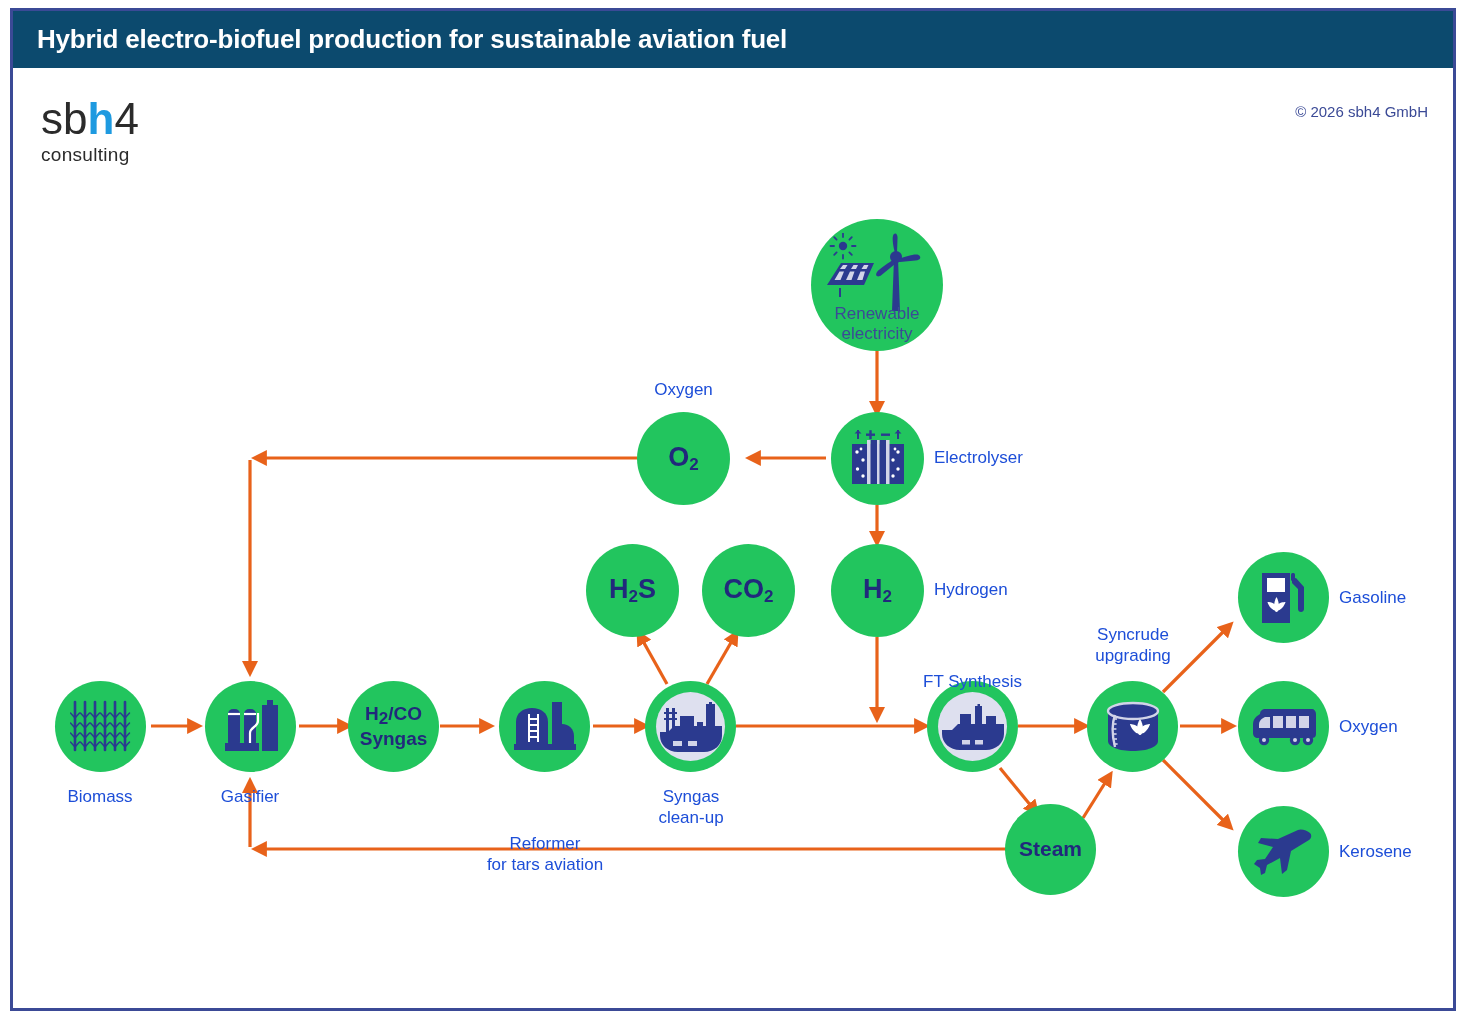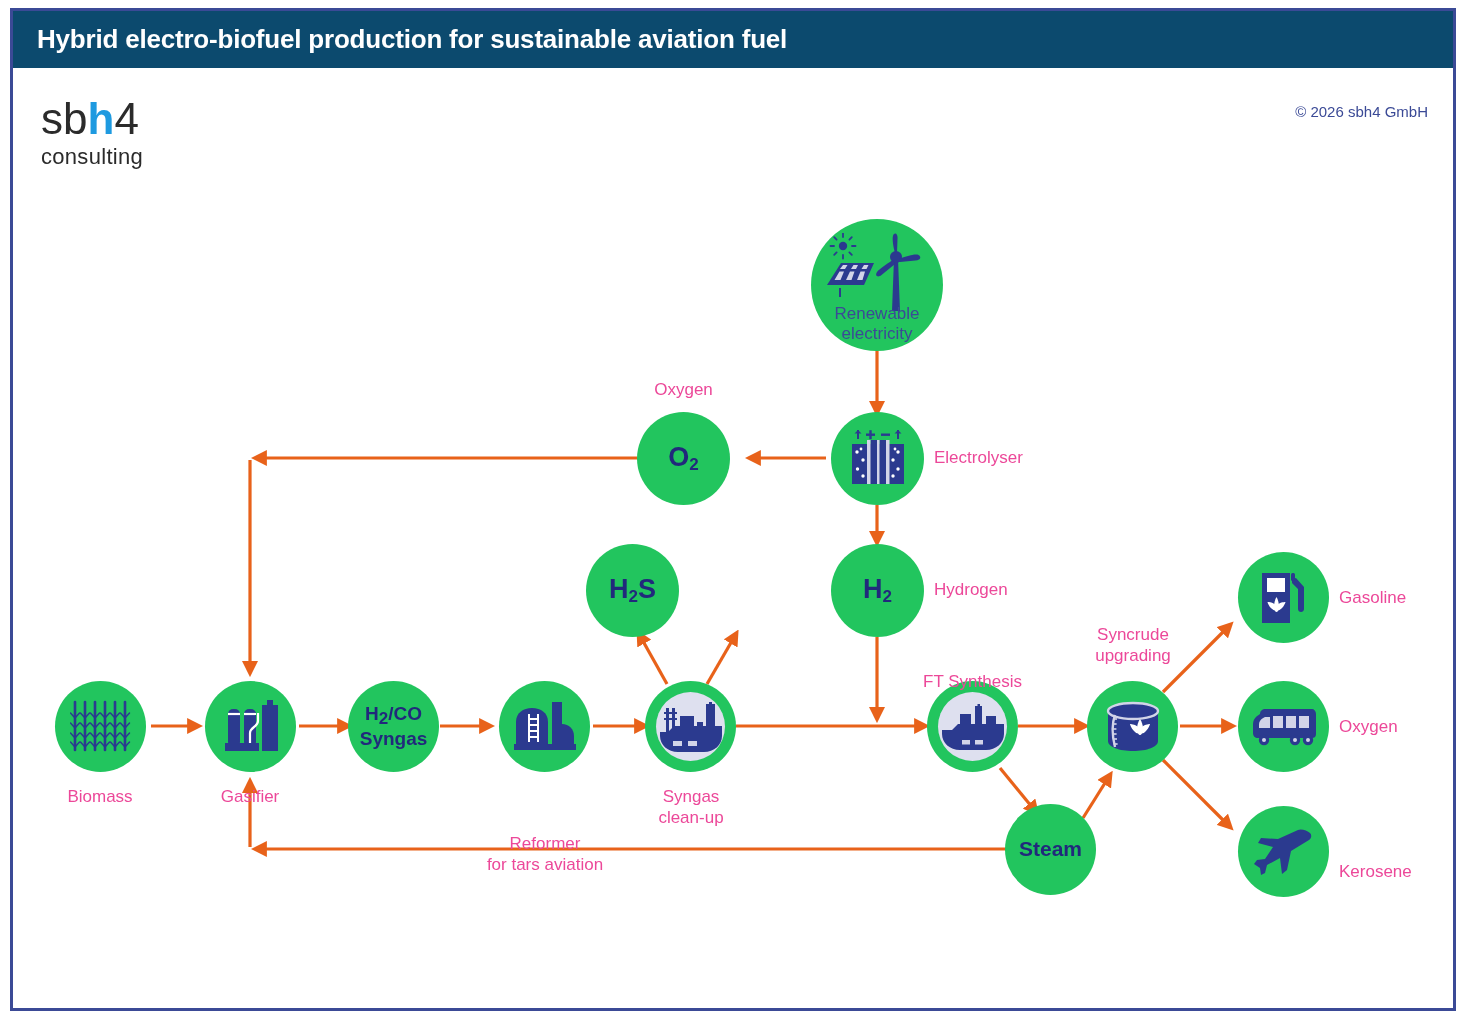--- a/index.html
+++ b/index.html
@@ -10,36 +10,36 @@
   #frame{position:absolute;left:10px;top:8px;width:1446px;height:1003px;border:3px solid #3b4a96;box-sizing:border-box;}
 
   
   #titlebar{position:absolute;left:13px;top:11px;width:1440px;height:57px;background:#0c4a6e;display:flex;align-items:center;}
   #titlebar .t{color:#ffffff;font-size:26px;font-weight:bold;letter-spacing:-0.2px;padding-left:24px;}
 
   
   #logo{position:absolute;left:41px;top:96px;width:240px;}
   #logo .word{font-size:44px;color:#2b2b2b;letter-spacing:0px;line-height:46px;font-weight:400;}
   #logo .word .hl{color:#1e9ae0;font-weight:bold;}
-  #logo .sub{font-size:22px;color:#2b2b2b;margin-top:2px;letter-spacing:0.3px;}
+  #logo .sub{font-size:19px;color:#2b2b2b;margin-top:2px;letter-spacing:0.3px;}
 
   #copyright{position:absolute;right:40px;top:103px;font-size:15px;color:#3b4a96;}
 
   
   #wires{position:absolute;left:0;top:0;width:1468px;height:1021px;}
 
   
   .node{position:absolute;border-radius:50%;background:#22c55e;display:flex;align-items:center;justify-content:center;}
   .node.inner::before{content:"";position:absolute;border-radius:50%;background:#dee0ef;width:76%;height:76%;}
   .formula{color:#21297c;font-weight:bold;font-size:27px;position:relative;z-index:2;line-height:1.15;text-align:center;}
   .formula sub{font-size:17px;vertical-align:-4px;}
   .formula.small{font-size:19px;}
   .formula.steam{font-size:21px;}
   .inlabel{position:relative;z-index:2;color:#3b4a96;font-size:17px;text-align:center;line-height:20px;margin-top:34px;}
-  .lbl{position:absolute;color:#ec4899;font-size:17px;line-height:21px;}
+  .lbl{position:absolute;color:#1d4ed8;font-size:17px;line-height:21px;}
   .lbl.c{text-align:center;}
   .lbl.l{text-align:left;}
   .ico{position:relative;z-index:2;display:block;}
 </style>
 </head>
 <body>
 
 <div id="page">
 
   <div id="frame"></div>
@@ -181,20 +181,23 @@
 
   <div class="node" style="left:831px;top:544px;width:93px;height:93px;">
     <div class="formula"><span>H</span><sub>2</sub></div>
   </div>
   <div class="lbl l" style="left:934px;top:579px;">Hydrogen</div>
 
   <div class="node" style="left:586px;top:544px;width:93px;height:93px;">
     <div class="formula"><span>H</span><sub>2</sub><span>S</span></div>
   </div>
 
+  <div class="node" style="left:702px;top:544px;width:93px;height:93px;">
+    <div class="formula"><span>CO</span><sub>2</sub></div>
+  </div>
 
   <div class="node" style="left:55px;top:681px;width:91px;height:91px;">
     <svg class="ico" width="62" height="54" viewBox="0 0 62 54">
       <g stroke="#2b3a8f" stroke-width="2.6" stroke-linecap="round" fill="none">
         <path d="M5,2 L5,50"></path>
           <path d="M15,2 L15,50"></path>
           <path d="M25,2 L25,50"></path>
         <path d="M35,2 L35,50"></path>
           <path d="M45,2 L45,50"></path>
           <path d="M55,2 L55,50"></path>
@@ -416,15 +419,15 @@
   </div>
   <div class="lbl l" style="left:1339px;top:716px;">Oxygen</div>
 
   <div class="node" style="left:1238px;top:806px;width:91px;height:91px;">
     <svg class="ico" width="60" height="54" viewBox="0 0 60 54">
       <g fill="#2b3a8f">
         <path d="M56,8 C58,10 57.5,13 55,15 L37,26 L33,45 L28,49 L26,33 L13,40 L11,48 L7,50 L6,43 L0,39 L3,35 L11,34 L19,22 L4,18 L7,13 L24,14 L44,5 C47,3.5 53.5,5.5 56,8 z"></path>
       </g>
     </svg>
   </div>
-  <div class="lbl l" style="left:1339px;top:841px;margin-top:20px;">Kerosene</div>
+  <div class="lbl l" style="left:1339px;top:841px;">Kerosene</div>
 
 </div>
 
 </body></html>

